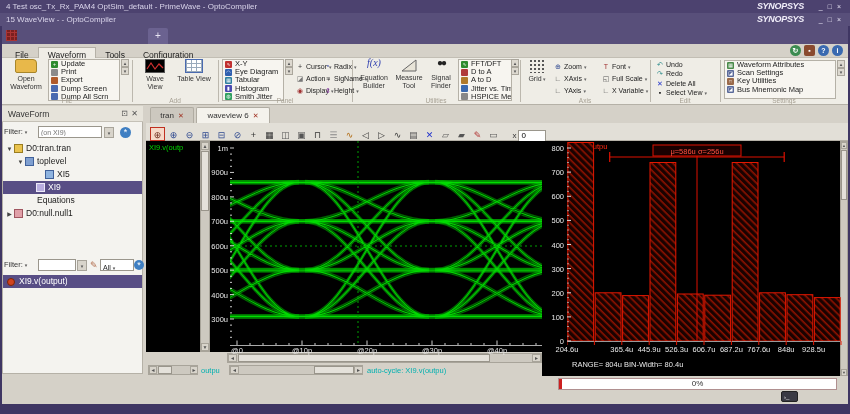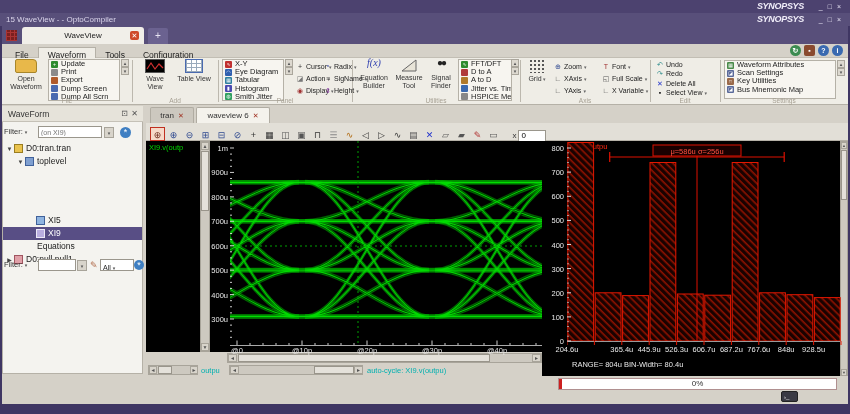--- a/index.html
+++ b/index.html
@@ -86,36 +86,33 @@
   .termic{position:absolute;left:781px;top:391px;width:17px;height:11px;background:#3a3a44;border:1px solid #222;border-radius:2px;color:#e8e8e8;font-size:6px;line-height:10px;padding-left:2px;}
   .edge{position:absolute;background:#3f3663;}
 </style>
 </head>
 <body>
 
 <div id="app">
 
   
   <div class="tb tb1">
+    <span>4 Test osc_Tx_Rx_PAM4 OptSim_default - PrimeWave - OptoCompiler</span>
     <span class="brand">SYNOPSYS</span>
     <span class="winctl"><span>_</span><span>□</span><span>×</span></span>
   </div>
   <div class="tb tb2">
     <span>15 WaveView - - OptoCompiler</span>
     <span class="brand">SYNOPSYS</span>
     <span class="winctl"><span>_</span><span>□</span><span>×</span></span>
   </div>
 
   
   <div class="tabrow"></div>
   <div class="appicon"></div>
-  <div class="apptab">
-    <span>WaveView</span>
-    <span class="x">✕</span>
-  </div>
   <div class="plustab">+</div>
 
   
   <div class="menurow">
       <span id="menu-items" style="position:absolute;left:6px;top:0;"><span class="menu-item">File</span><span class="menu-item active">Waveform</span><span class="menu-item">Tools</span><span class="menu-item">Configuration</span></span>
     </div>
   <span id="menu-right-icons"></span>
 
   
   <div class="ribbon"></div>
@@ -239,36 +236,39 @@
     <span>Filter:</span>
     <span style="font-size:5px;color:#555;">▾</span>
     <input class="fin" style="left: 34px; width: 64px;" placeholder="(on XI9)">
     <span class="sba" style="left:100px;top:3px;width:10px;height:11px;font-size:5px;line-height:10px;">▾</span>
     <span class="gear" style="left:116px;">*</span>
   </div>
 
   <div id="tree" style="position:absolute;left:3px;top:142px;width:139px;">
       <div class="trow" style="padding-left: 2px;"><span class="tarrow">▼</span><span class="ticon ti-waveform-db"></span><span>D0:tran.tran</span></div>
       <div class="trow" style="padding-left: 13px;"><span class="tarrow">▼</span><span class="ticon ti-hier"></span><span>toplevel</span></div>
-      <div class="trow" style="padding-left: 24px; margin-top: 46px;"><span class="tarrow"></span><span class="ticon ti-inst"></span><span>XI5</span></div>
+      <div class="trow" style="padding-left: 33px;"><span class="tarrow"></span><span class="ticon ti-inst"></span><span>XI5</span></div>
       <div class="trow sel" style="padding-left: 24px;"><span class="tarrow"></span><span class="ticon ti-inst-sel"></span><span>XI9</span></div>
       <div class="trow" style="padding-left: 13px;"><span class="tarrow"></span><span class="ticon ti-none"></span><span>Equations</span></div>
       <div class="trow" style="padding-left: 2px;"><span class="tarrow">▶</span><span class="ticon ti-eq-db"></span><span>D0:null.null1</span></div>
     </div>
 
   <div class="frow" style="top:257px;">
     <span>Filter:</span>
     <span style="font-size:5px;color:#555;">▾</span>
     <input class="fin" style="left: 34px; width: 38px;">
     <span class="sba" style="left:73px;top:3px;width:10px;height:11px;font-size:5px;line-height:10px;">▾</span>
     <span style="position:absolute;left:86px;top:0;color:#b06a4a;font-size:9px;">✎</span>
     <span class="fin" style="left:96px;width:34px;color:#222;"><span>All</span> <span style="font-size:5px;color:#555;">▾</span></span>
     <span class="gear" style="left:130px;width:10px;height:10px;line-height:10px;">*</span>
   </div>
 
+  <div id="signal-list" style="position:absolute;left:3px;top:275px;width:139px;">
+      <div class="sigrow"><span class="sigic"></span><span>XI9.v(output)</span></div>
+    </div>
 
   
   <div class="vtab" style="left:150px;width:44px;"><span>tran</span><span class="x">✕</span></div>
   <div class="vtab active" style="left:196px;width:74px;"><span>waveview 6</span><span class="x">✕</span></div>
 
   
   <div class="wtoolbar">
     <span id="wt-icons"><span class="tbi sel" style="color: rgb(112, 48, 32);">⊕</span><span class="tbi" style="color: rgb(48, 74, 144);">⊕</span><span class="tbi" style="color: rgb(48, 74, 144);">⊖</span><span class="tbi" style="color: rgb(48, 74, 144);">⊞</span><span class="tbi" style="color: rgb(48, 74, 144);">⊟</span><span class="tbi" style="color: rgb(48, 74, 144);">⊘</span><span class="tbi" style="color: rgb(51, 51, 51);">+</span><span class="tbi" style="color: rgb(51, 51, 51);">▦</span><span class="tbi" style="color: rgb(85, 85, 85);">◫</span><span class="tbi" style="color: rgb(85, 85, 85);">▣</span><span class="tbi" style="color: rgb(51, 51, 51);">⊓</span><span class="tbi" style="color: rgb(136, 136, 136);">☰</span><span class="tbi" style="color: rgb(176, 106, 16);">∿</span><span class="tbi" style="color: rgb(51, 51, 51);">◁</span><span class="tbi" style="color: rgb(51, 51, 51);">▷</span><span class="tbi" style="color: rgb(51, 51, 51);">∿</span><span class="tbi" style="color: rgb(85, 85, 85);">▤</span><span class="tbi" style="color: rgb(34, 51, 204);">✕</span><span class="tbi" style="color: rgb(85, 85, 85);">▱</span><span class="tbi" style="color: rgb(85, 85, 85);">▰</span><span class="tbi" style="color: rgb(176, 48, 48);">✎</span><span class="tbi" style="color: rgb(85, 85, 85);">▭</span></span>
     <span class="xlab">x</span><input class="xval" value="0" style="">
   </div>

